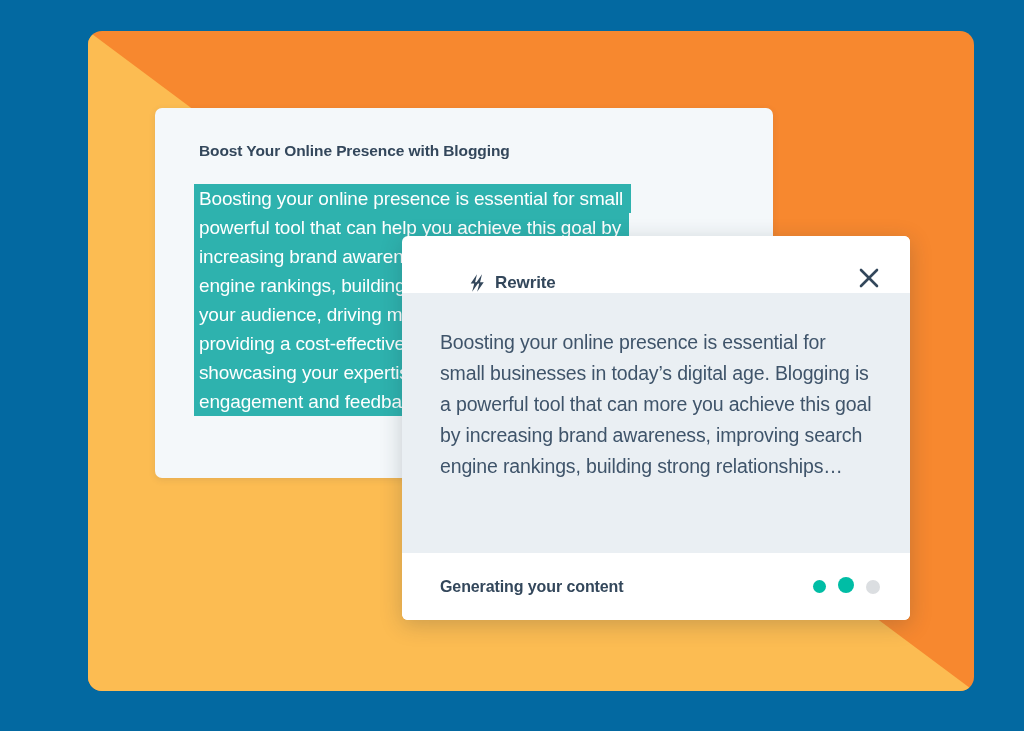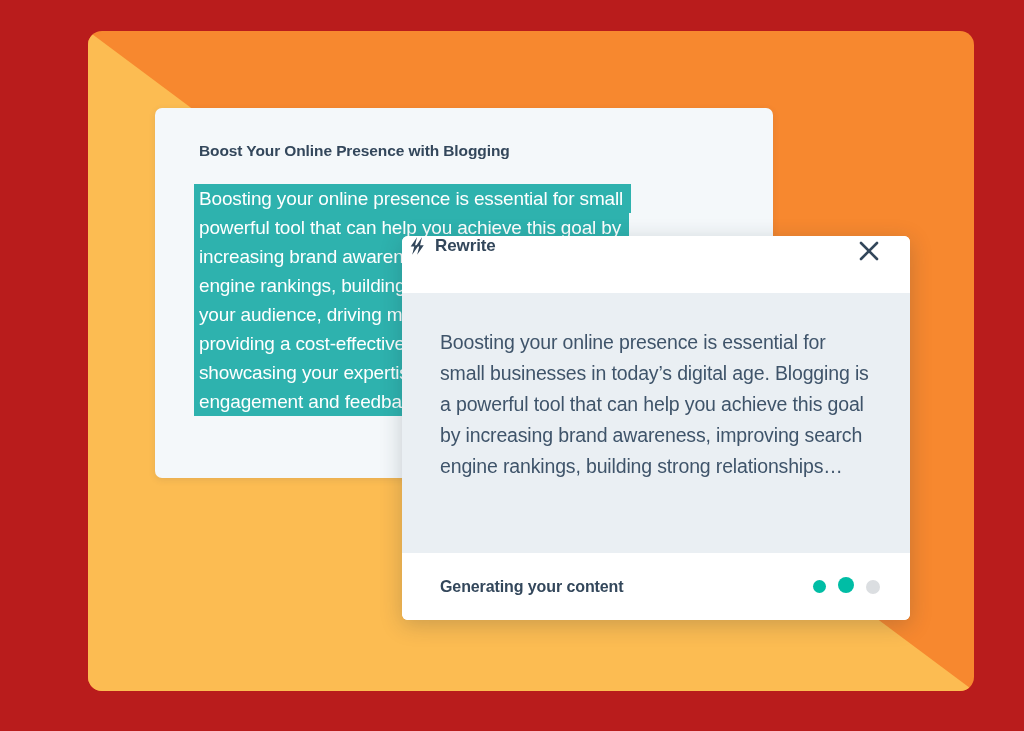--- a/index.html
+++ b/index.html
@@ -10,21 +10,21 @@
     height: 731px;
     background: #ffffff;
     font-family: "Liberation Sans", "DejaVu Sans", sans-serif;
     overflow: hidden;
   }
 
   #stage {
     position: relative;
     width: 1024px;
     height: 731px;
-    background: #b91c1c;
+    background: #0369a1;
   }
 
   
   #backdrop {
     position: absolute;
     left: 88px;
     top: 31px;
     width: 886px;
     height: 660px;
     border-radius: 14px;
@@ -91,22 +91,23 @@
     overflow: hidden;
     display: flex;
     flex-direction: column;
   }
 
   #dialog-header {
     height: 57px;
     flex: 0 0 57px;
     background: #ffffff;
     display: flex;
-    align-items: flex-start;
-    padding: 0 26px 0 4px;
+    align-items: flex-end;
+    padding: 0 26px 0 32px;
+    margin-left: 32px;
   }
 
   #bolt-icon {
     width: 20px;
     height: 20px;
     flex: 0 0 20px;
     display: block;
     margin-right: 9px;
   }
 
@@ -205,21 +206,21 @@
       <span id="dialog-title">Rewrite</span>
       <button id="close-button">
         <svg width="22" height="22" viewBox="0 0 22 22">
           <line x1="3" y1="3" x2="19" y2="19" stroke="#33475B" stroke-width="2.6" stroke-linecap="round"></line>
           <line x1="19" y1="3" x2="3" y2="19" stroke="#33475B" stroke-width="2.6" stroke-linecap="round"></line>
         </svg>
       </button>
     </div>
 
     <div id="dialog-body">
-      <div id="dialog-body-text">Boosting your online presence is essential for small businesses in today’s digital age. Blogging is a powerful tool that can help you achieve this goal by increasing brand awareness, improving search engine rankings, building strong relationships…</div>
+      <div id="dialog-body-text">Boosting your online presence is essential for small businesses in today’s digital age. Blogging is a powerful tool that can more you achieve this goal by increasing brand awareness, improving search engine rankings, building strong relationships…</div>
     </div>
 
     <div id="dialog-footer">
       <span id="footer-status">Generating your content</span>
       <span id="loading-dots">
         <span class="dot d1"></span>
         <span class="dot d2"></span>
         <span class="dot d3"></span>
       </span>
     </div>

